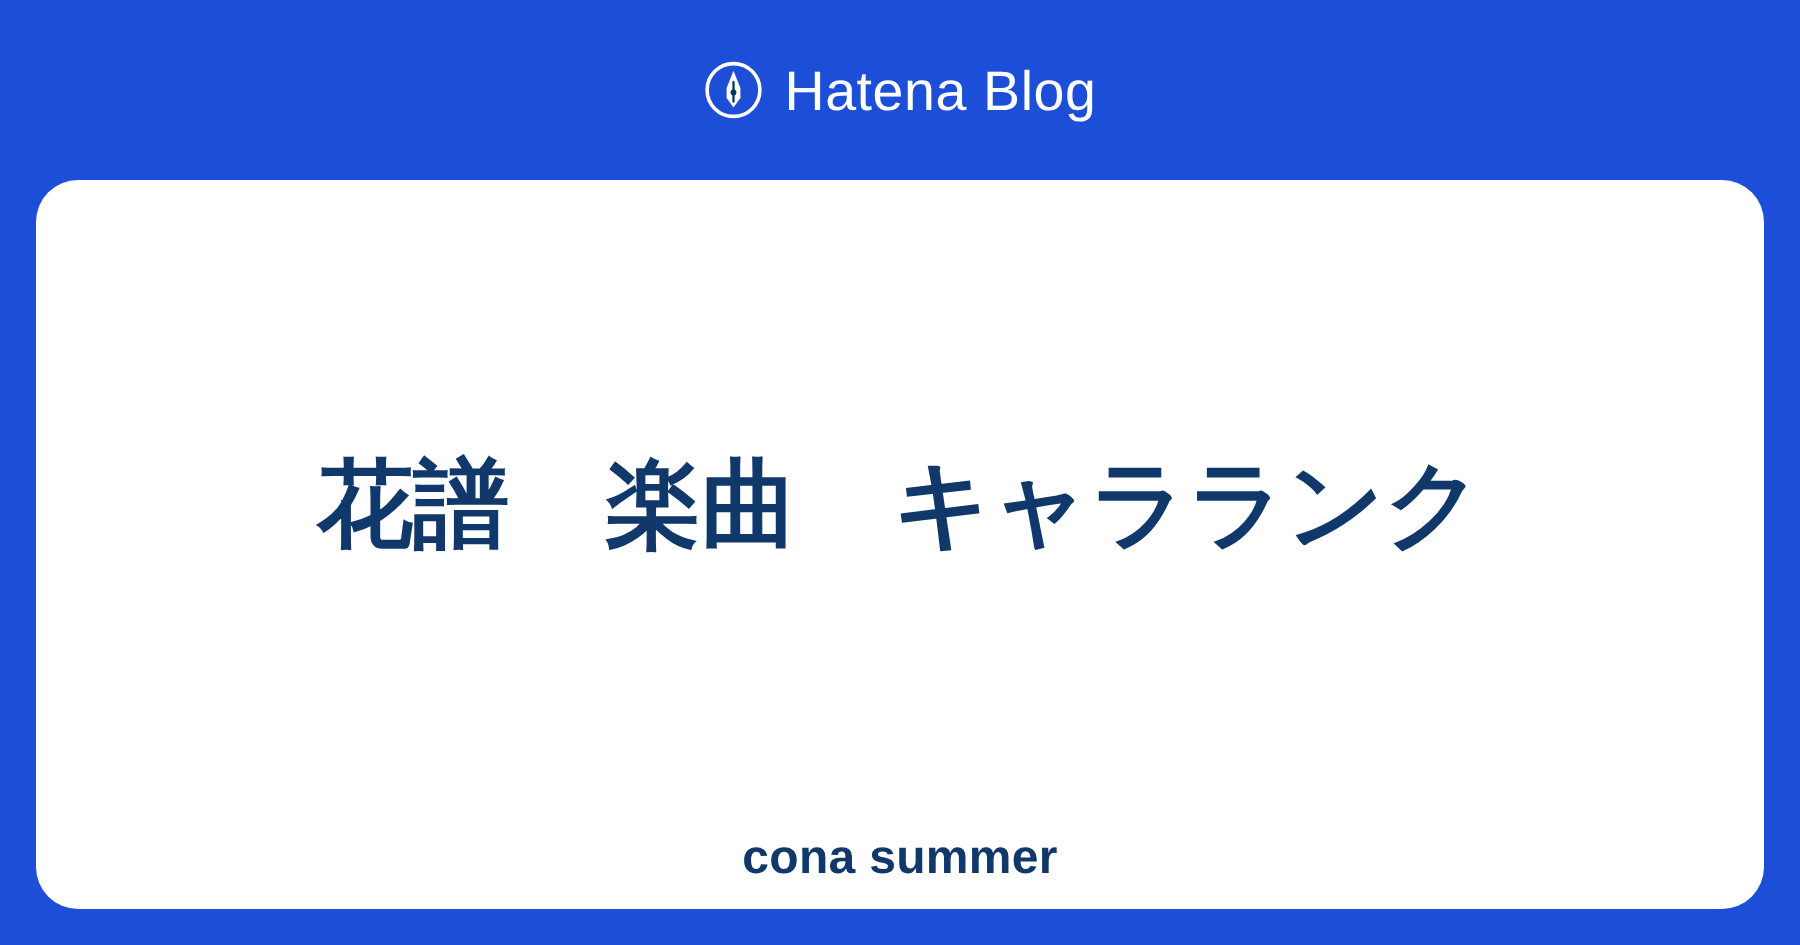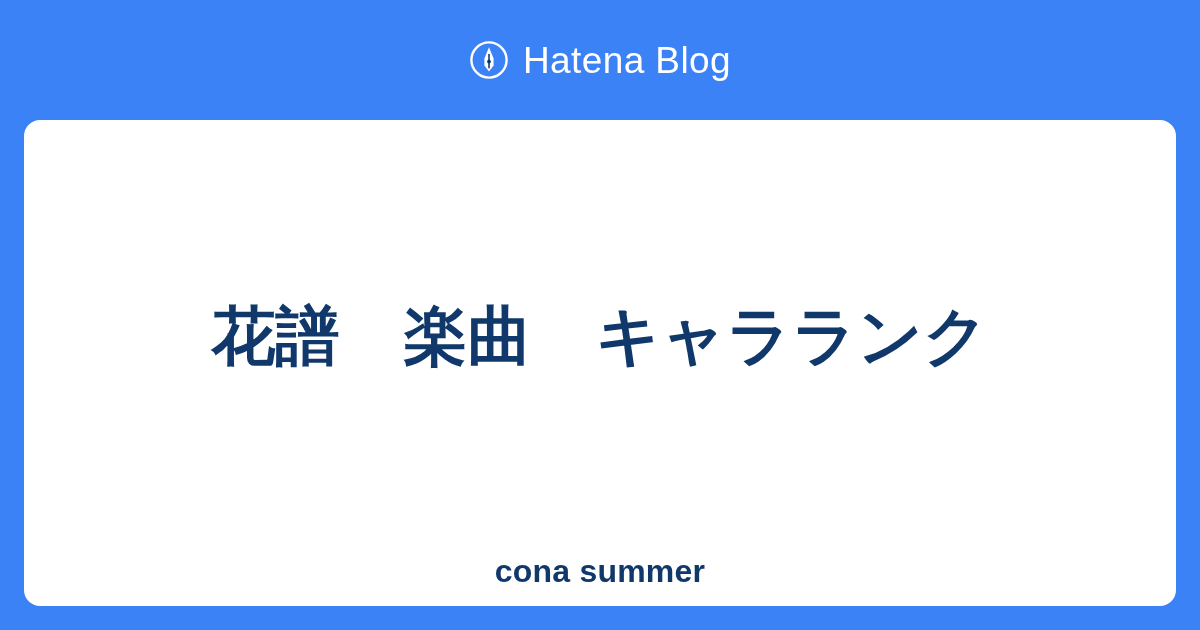--- a/index.html
+++ b/index.html
@@ -10,21 +10,21 @@
     width: 1200px;
     height: 630px;
     overflow: hidden;
     font-family: "Liberation Sans", sans-serif;
   }
 
   .og-card {
     position: relative;
     width: 1200px;
     height: 630px;
-    background: #3b82f6;
+    background: #1d4ed8;
     box-sizing: border-box;
     overflow: hidden;
   }
 
   
   .brand-header {
     position: absolute;
     top: 0;
     left: 0;
     width: 1200px;
@@ -60,21 +60,21 @@
   }
 
   
   .content-panel {
     position: absolute;
     left: 24px;
     top: 120px;
     width: 1152px;
     height: 486px;
     background: #ffffff;
-    border-radius: 16px;
+    border-radius: 28px;
     box-sizing: border-box;
     display: flex;
     flex-direction: column;
     justify-content: space-between;
     align-items: center;
     padding: 12px;
   }
 
   .entry-title {
     position: absolute;

